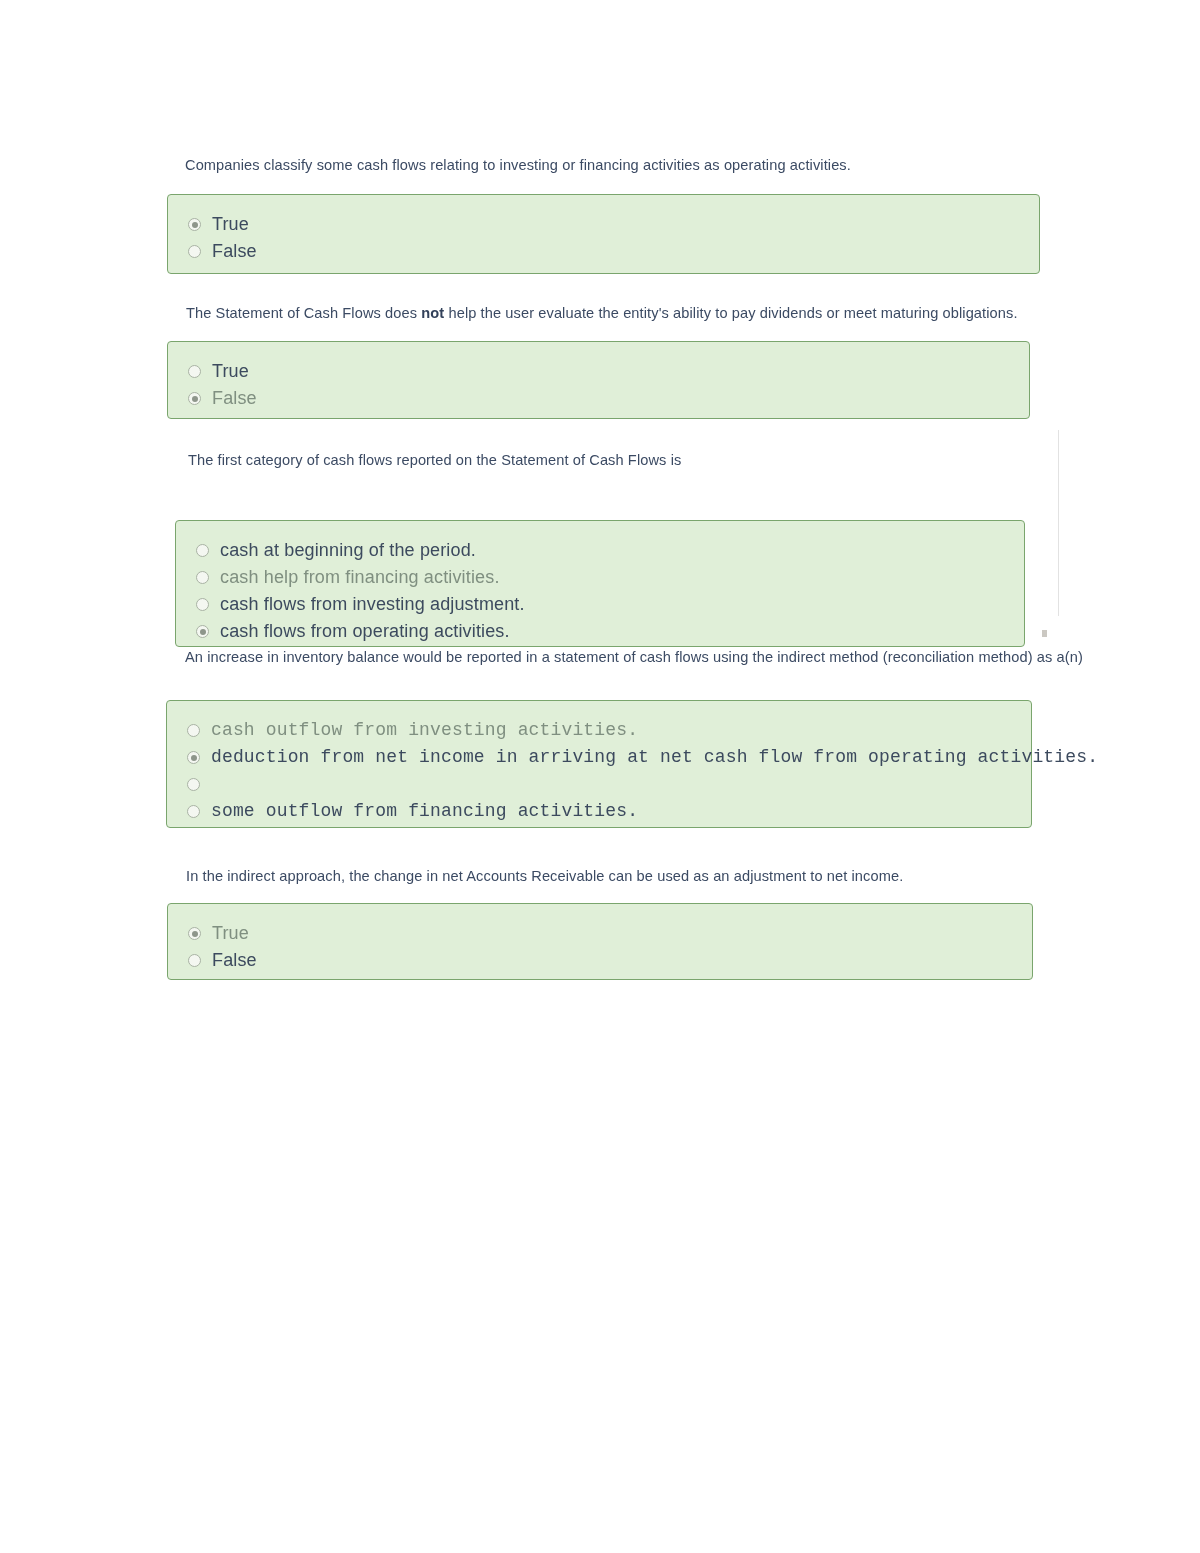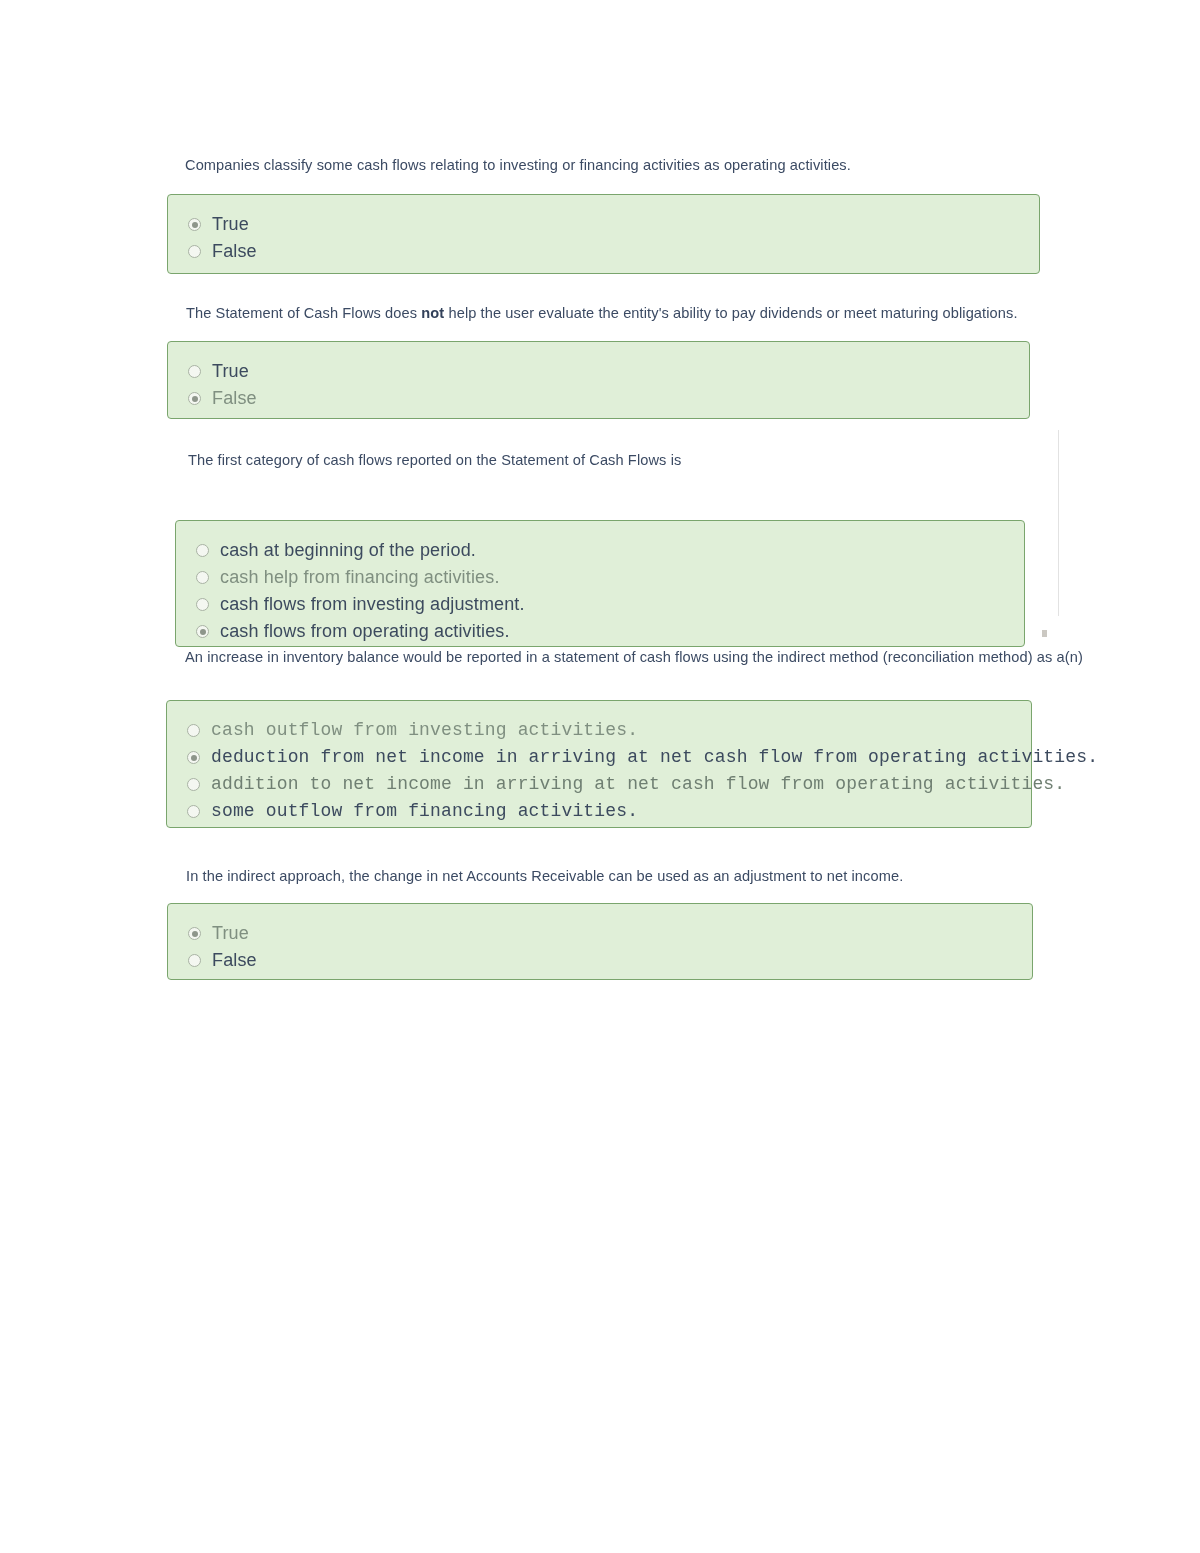--- a/index.html
+++ b/index.html
@@ -174,21 +174,20 @@
     <div class="option-row faded">
       <span class="radio"></span>
       <span class="option-label">cash outflow from investing activities.</span>
     </div>
     <div class="option-row">
       <span class="radio checked"></span>
       <span class="option-label">deduction from net income in arriving at net cash flow from operating activities.</span>
     </div>
     <div class="option-row faded2">
       <span class="radio"></span>
-      <span class="option-label">addition to net income in arriving at net cash flow from operating activities.</span>
     </div>
     <div class="option-row">
       <span class="radio"></span>
       <span class="option-label">some outflow from financing activities.</span>
     </div>
   </div>
 
   <div class="question-block" style="left:150px; top:866px; width:900px;">
     <div class="q-text">In the indirect approach, the change in net Accounts Receivable can be used as an adjustment to net income.</div>
   </div>

